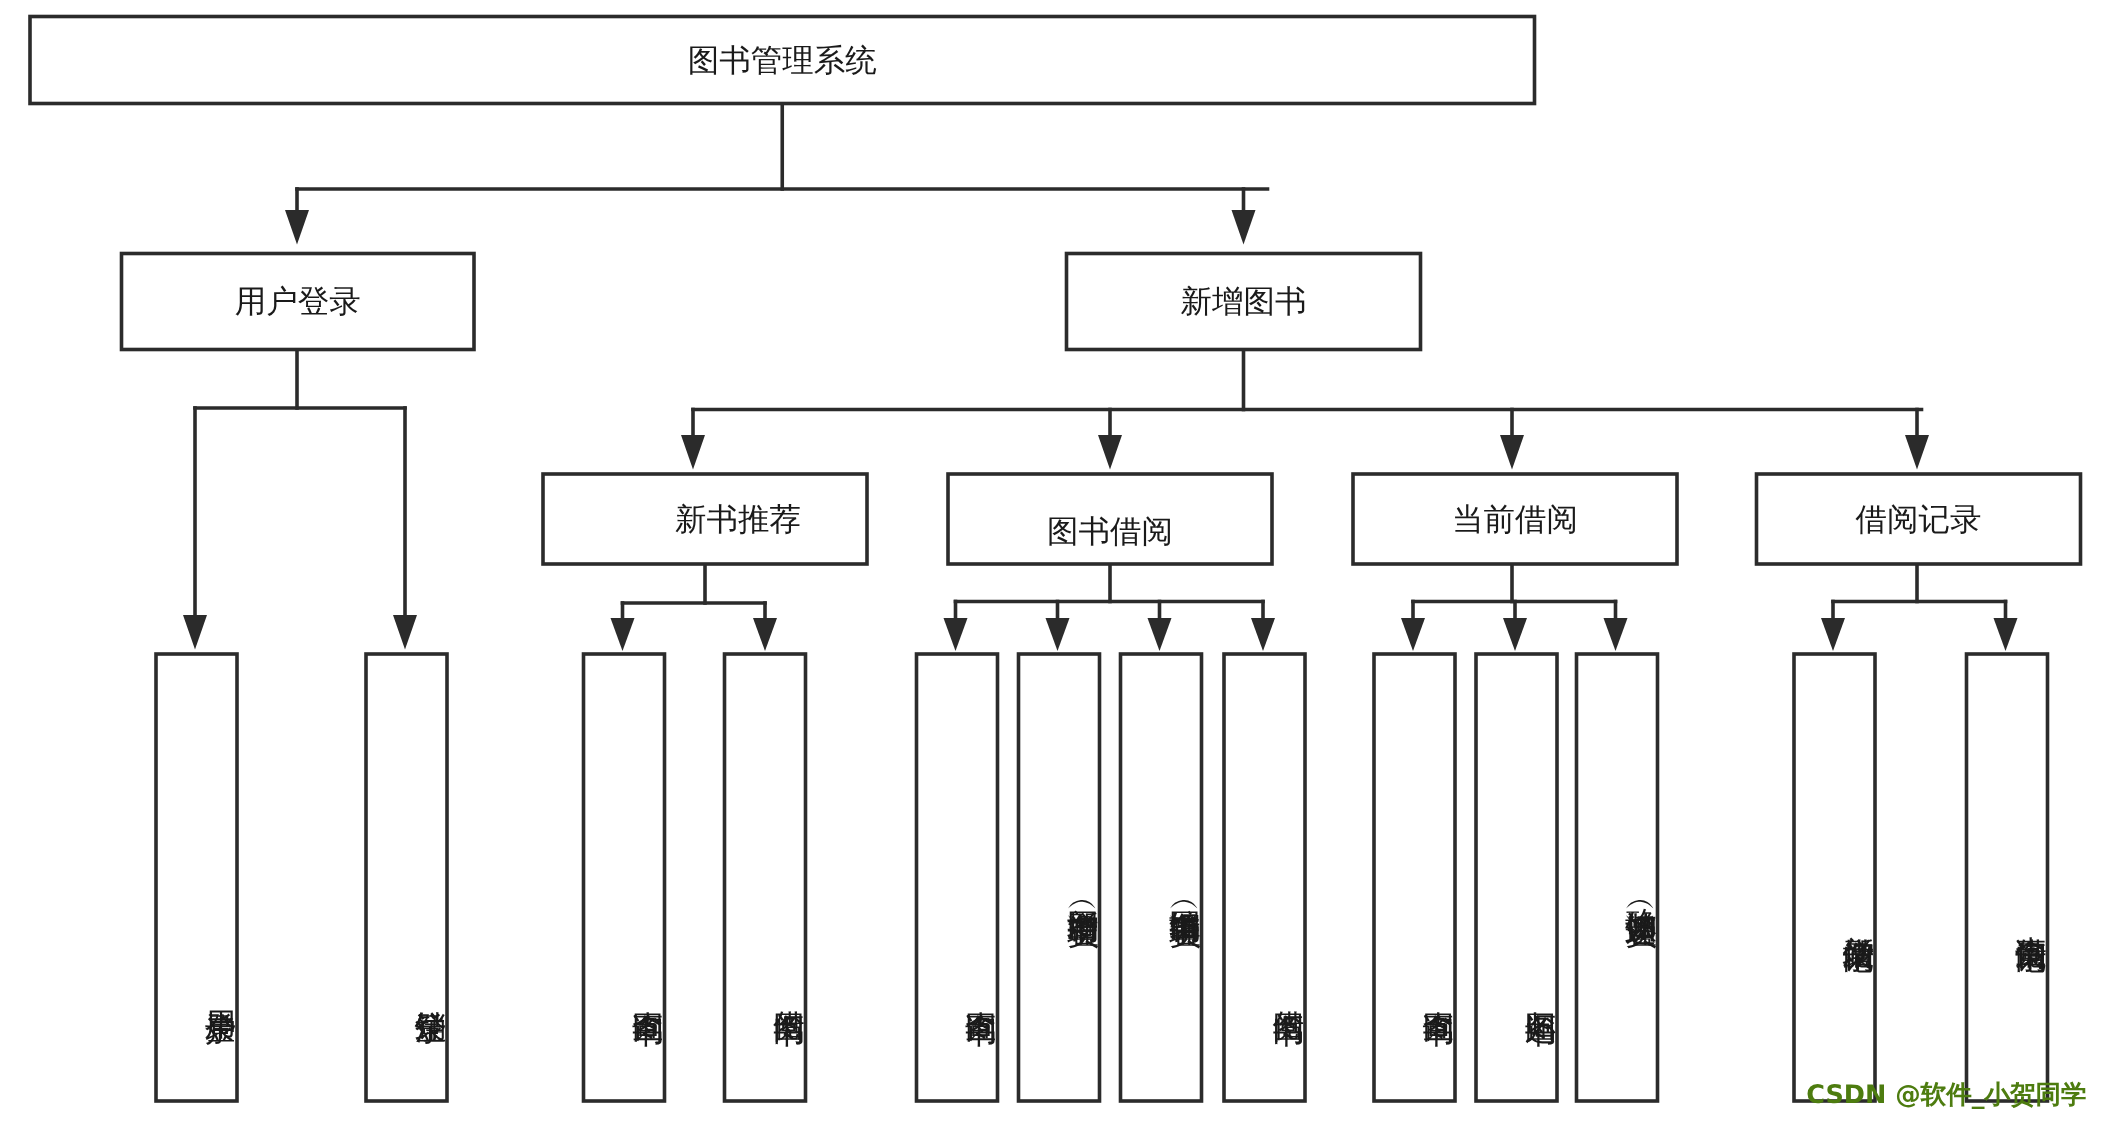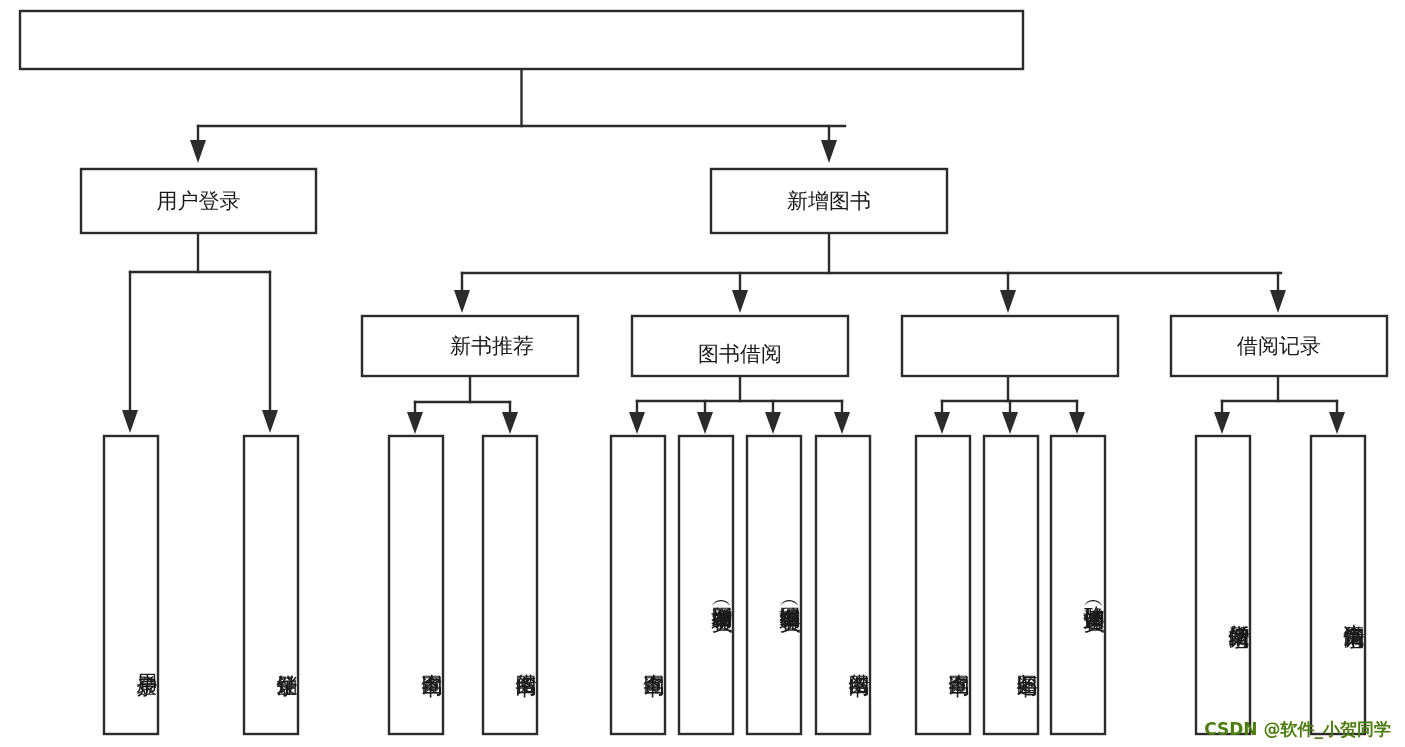--- a/index.html
+++ b/index.html
@@ -184,26 +184,28 @@
     <rect class="node-rect" x="816" y="436" width="54" height="298"></rect>
 
     <rect class="node-rect" x="916" y="436" width="54" height="298"></rect>
     <rect class="node-rect" x="984" y="436" width="54" height="298"></rect>
     <rect class="node-rect" x="1051" y="436" width="54" height="298"></rect>
 
     <rect class="node-rect" x="1196" y="436" width="54" height="298"></rect>
     <rect class="node-rect" x="1311" y="436" width="54" height="298"></rect>
   </svg>
 
+  <div class="hlabel" style="left:20px; top:11px; width:1003px; height:58px;">图书管理系统</div>
 
   <div class="hlabel" style="left:81px; top:169px; width:235px; height:64px;">用户登录</div>
   <div class="hlabel" style="left:711px; top:169px; width:236px; height:64px;">新增图书</div>
 
   <div class="hlabel" style="left:362px; top:316px; width:260px; height:60px;">新书推荐</div>
   <div class="hlabel" style="left:632px; top:316px; width:216px; height:76px;">图书借阅</div>
+  <div class="hlabel" style="left:902px; top:316px; width:216px; height:60px;">当前借阅</div>
   <div class="hlabel" style="left:1171px; top:316px; width:216px; height:60px;">借阅记录</div>
 
   <div class="vlabel" style="left:104px; top:436px; width:54px; height:298px; padding-top:74px;">用户登录</div>
   <div class="vlabel" style="left:244px; top:436px; width:54px; height:298px; padding-top:74px;">注销登录</div>
 
   <div class="vlabel" style="left:389px; top:436px; width:54px; height:298px; padding-top:74px;">查询图书</div>
   <div class="vlabel" style="left:483px; top:436px; width:54px; height:298px; padding-top:74px;">借阅图书</div>
 
   <div class="vlabel" style="left:611px; top:436px; width:54px; height:298px; padding-top:74px;">查询图书</div>
   <div class="vlabel" style="left:679px; top:436px; width:54px; height:298px; padding-top:8px;">新增图书（管理员）</div>

